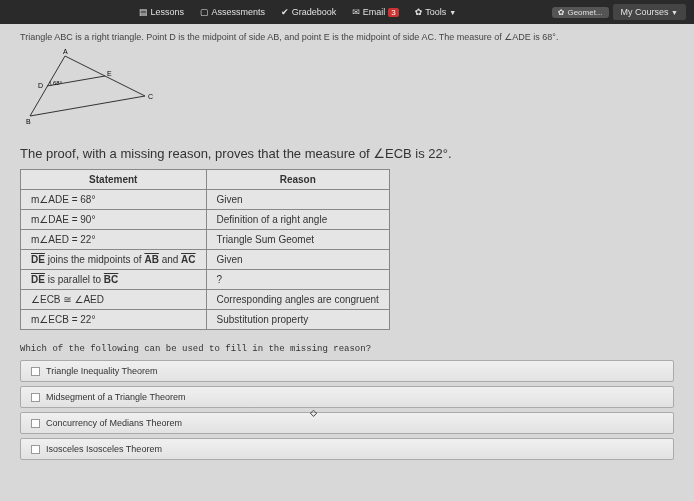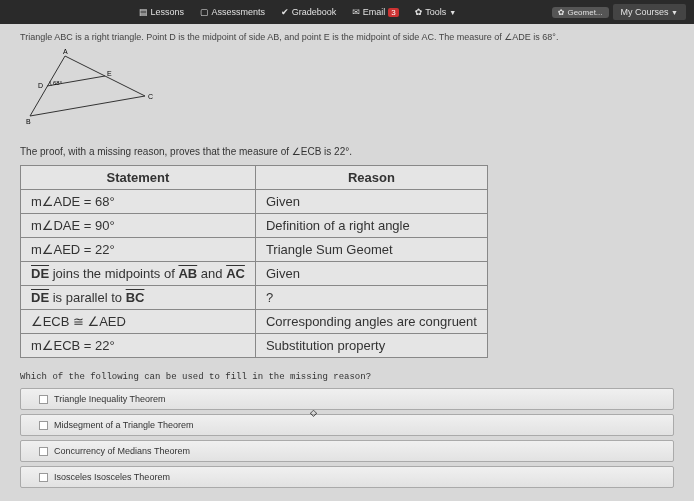--- a/index.html
+++ b/index.html
@@ -7,27 +7,27 @@
 .topbar { background: #2a2a2a; height: 24px; display: flex; align-items: center; color: #e0e0e0; padding: 0 8px; }
 .topbar-left { display: flex; gap: 4px; margin-left: 125px; }
 .topbar-item { display: flex; align-items: center; gap: 3px; padding: 2px 6px; font-size: 9px; white-space: nowrap; }
 .topbar-right { margin-left: auto; display: flex; gap: 4px; align-items: center; }
 .badge { background: #c33; color: #fff; padding: 0 3px; border-radius: 2px; font-size: 8px; }
 .tab-pill { background: #555; border-radius: 3px; padding: 1px 6px; font-size: 8px; display: flex; align-items: center; gap: 3px; }
 .courses-btn { background: #444; padding: 3px 8px; font-size: 9px; border-radius: 2px; }
 .content { padding: 8px 20px; color: #333; }
 .problem-text { font-size: 9px; color: #444; }
 .diagram { width: 140px; height: 80px; margin: 4px 0 10px 0; }
-.prompt { font-size: 10px; color: #333; margin: 8px 0; }
+.prompt { font-size: 13px; color: #333; margin: 8px 0; }
 table.proof { border-collapse: collapse; margin: 6px 0 14px 0; }
-table.proof th, table.proof td { border: 1px solid #888; padding: 4px 10px; font-size: 13px; text-align: left; color: #333; background: #e5e5e5; }
+table.proof th, table.proof td { border: 1px solid #888; padding: 4px 10px; font-size: 10px; text-align: left; color: #333; background: #e5e5e5; }
 table.proof th { font-weight: bold; text-align: center; }
 .ov { text-decoration: overline; font-weight: bold; }
 .question { font-size: 9px; color: #333; margin: 10px 0 6px 0; font-family: Liberation Mono, monospace; }
-.option { background: linear-gradient(#f0f0f0,#e2e2e2); border: 1px solid #aaa; border-radius: 2px; padding: 5px 18px; margin-bottom: 4px; font-size: 9px; color: #333; cursor: pointer; display: flex; align-items: center; gap: 6px; }
+.option { background: linear-gradient(#f0f0f0,#e2e2e2); border: 1px solid #aaa; border-radius: 2px; padding: 5px 10px; margin-bottom: 4px; font-size: 9px; color: #333; cursor: pointer; display: flex; align-items: center; gap: 6px; }
 .option .box { width: 9px; height: 9px; border: 1px solid #999; background: #fff; flex-shrink: 0; }
 .caret { font-size: 7px; }
 .cursor-icon { position: absolute; left: 310px; top: 407px; font-size: 10px; }
 </style>
 </head>
 <body>
 
 <div class="topbar">
   <div class="topbar-left">
     <div class="topbar-item">

